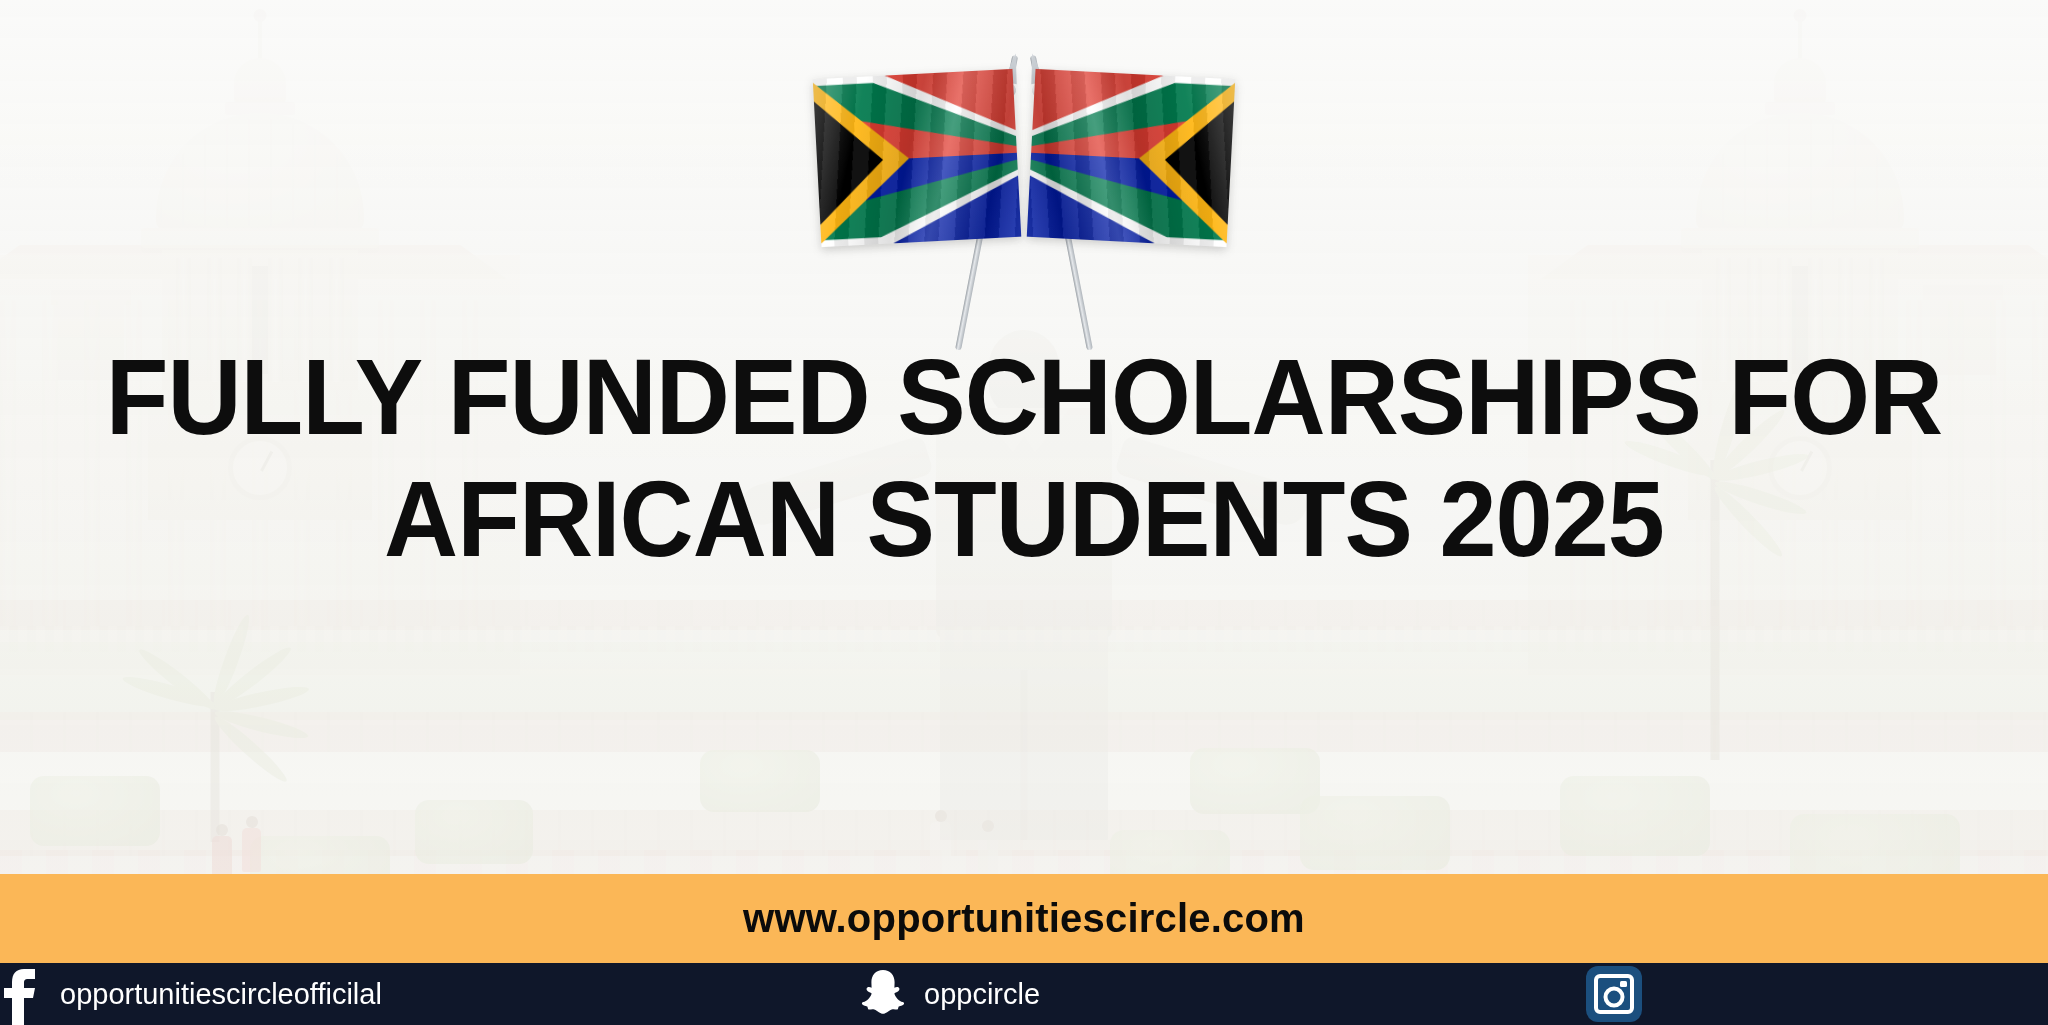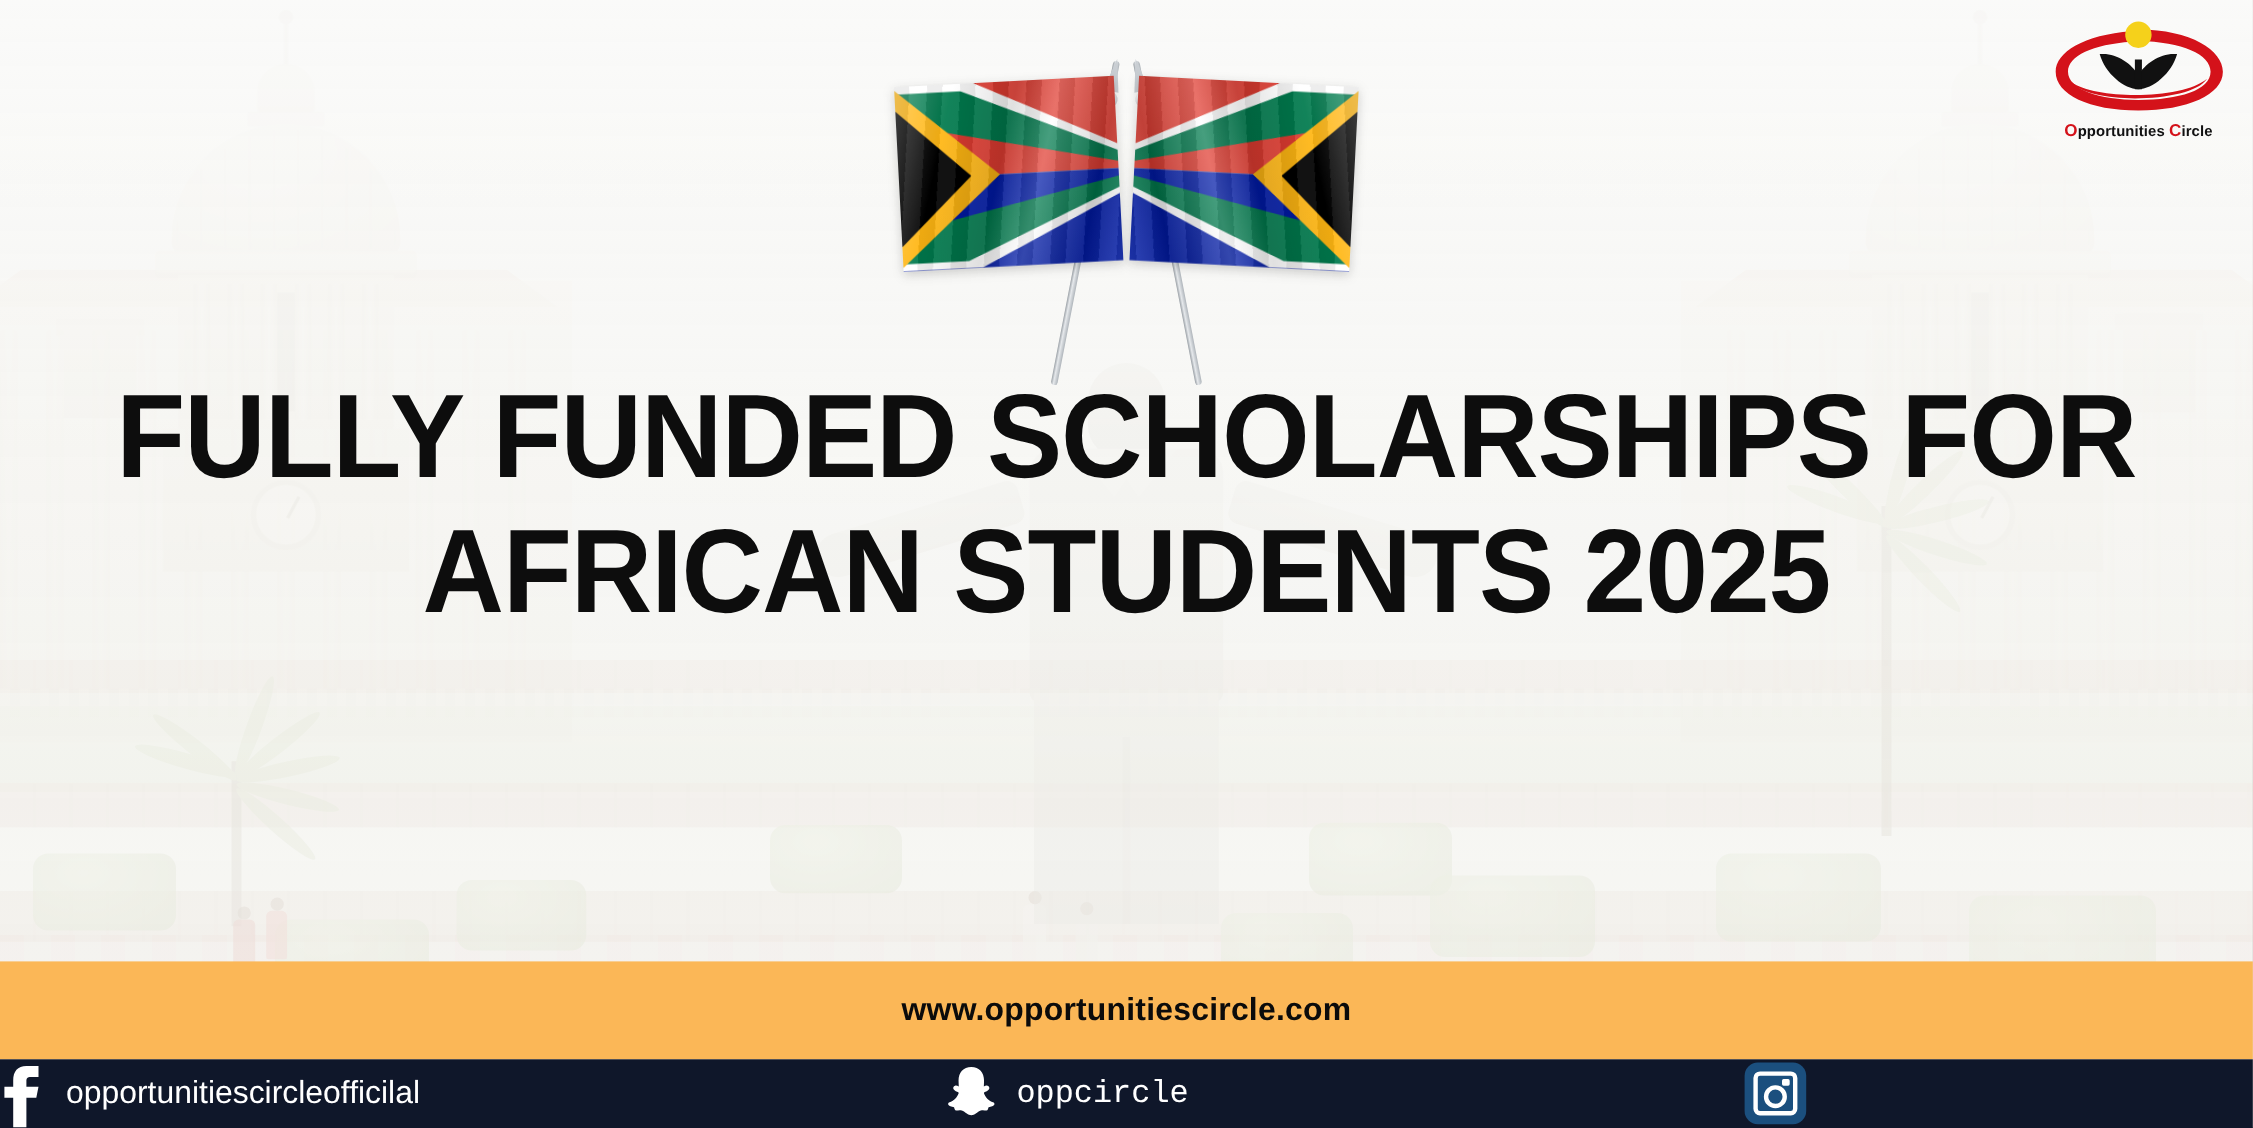--- a/index.html
+++ b/index.html
@@ -226,34 +226,34 @@
     letter-spacing:-1px;
     transform:scaleX(.95); transform-origin:center top;
   }
   .headline .l2 { display:block; }
 
   
   .urlbar {
     position:absolute; left:0; right:0; top:874px; height:89px;
     background:#FBB757; display:flex; align-items:center; justify-content:center;
   }
-  .urlbar span { font-weight:bold; font-size:29px; color:#0b0b0b; letter-spacing:.2px; }
+  .urlbar span { font-weight:bold; font-size:40px; color:#0b0b0b; letter-spacing:.2px; }
 
   
   .socialbar {
     position:absolute; left:0; right:0; top:963px; height:64px;
     background:#0f172a; color:#fff;
   }
   .social { position:absolute; top:0; height:62px; display:flex; align-items:center; }
   .social .handle { font-size:29px; color:#fff; white-space:nowrap; }
 
   .s-fb  { left:-6px; }
   .s-fb .handle { margin-left:14px; }
   .s-sc  { left:856px; }
-  .s-sc .handle { margin-left:14px;font-family:Liberation Mono, monospace; }
+  .s-sc .handle { margin-left:14px; }
   .s-ig  { left:1586px; }
   .s-ig .handle { margin-left:12px; }
 
   .ic { display:flex; align-items:center; justify-content:center; }
   .ic-fb { width:52px; height:62px; }
   .ic-sc { width:54px; height:58px; }
   .ic-ig { width:56px; height:56px; background:#1B4F7E; border-radius:12px; }
 </style>
 </head>
 <body>
@@ -452,35 +452,20 @@
         <div class="whiteY"></div>
           <div class="greenY"></div>
         <div class="goldT"></div>
           <div class="blackT"></div>
         <div class="shade"></div>
       </div>
       <div class="wave"></div>
     </div>
   </div>
 
-  <div class="logo">
-    <svg viewBox="0 0 200 120">
-
-      <path d="M100 16 C160 16 196 40 196 64 C196 90 156 108 100 108 C44 108 6 90 6 64 C6 42 38 22 92 18
-               L92 30 C48 33 20 46 20 64 C20 84 56 96 100 96 C146 96 182 85 182 64 C182 44 150 30 100 29 Z" fill="#D4121A"></path>
-
-      <path d="M24 76 C52 96 150 96 178 72 C160 100 44 102 24 76 Z" fill="#D4121A"></path>
-
-      <circle cx="100" cy="22" r="15" fill="#F5D11B"></circle>
-
-      <path d="M100 84 C84 84 62 66 56 44 C74 42 92 54 100 68 C108 54 126 42 144 44 C138 66 116 84 100 84 Z" fill="#111111"></path>
-      <path d="M96 50 L104 50 L104 84 L96 84 Z" fill="#111111"></path>
-    </svg>
-    <div class="logo-text"><span class="hl">O</span><span>pportunities </span><span class="hl">C</span><span>ircle</span></div>
-  </div>
 
   <h1 class="headline">
     <span class="l1">FULLY FUNDED SCHOLARSHIPS FOR</span>
     <span class="l2">AFRICAN STUDENTS 2025</span>
   </h1>
 
   <div class="urlbar">
     <span>www.opportunitiescircle.com</span>
   </div>
 

